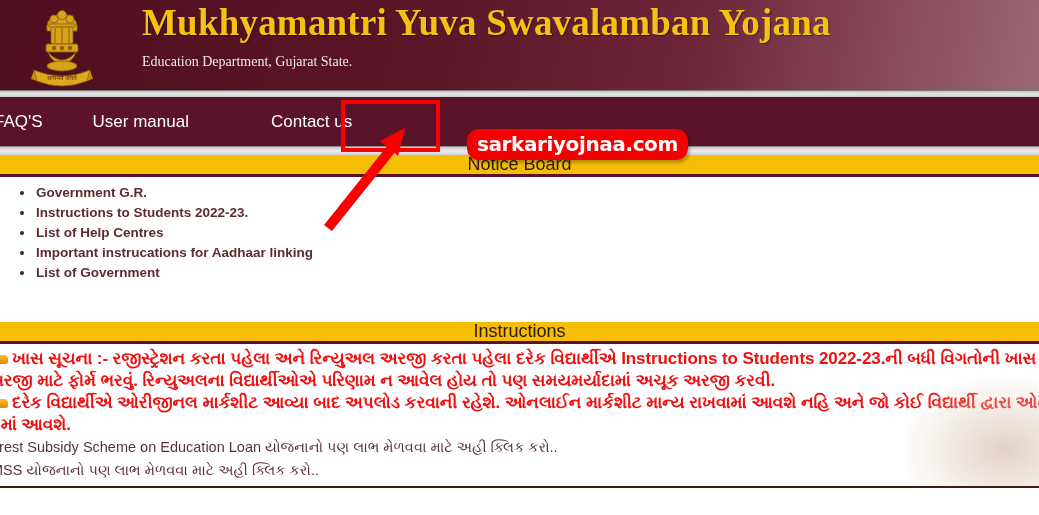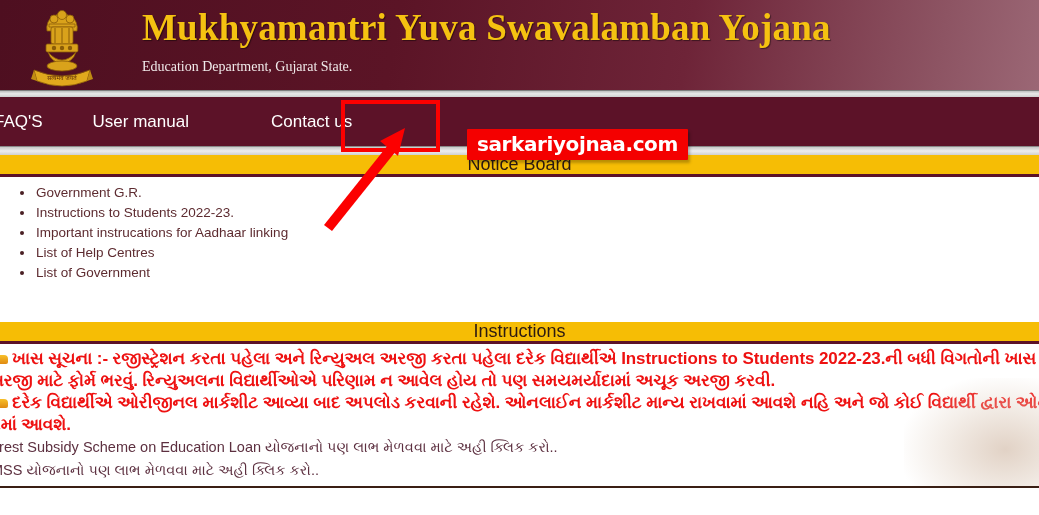--- a/index.html
+++ b/index.html
@@ -36,21 +36,20 @@
     top: 0;
     height: 90px;
   }
   .site-title {
     font-family: "Liberation Serif", "DejaVu Serif", serif;
     font-size: 37px;
     font-weight: 700;
     color: #f5c211;
     letter-spacing: 0.2px;
     margin: 0;
-    padding-top: 5px;
     line-height: 46px;
     text-shadow: 1px 1px 1px rgba(0,0,0,.45);
     white-space: nowrap;
   }
   .site-subtitle {
     font-family: "Liberation Serif", "DejaVu Serif", serif;
     font-size: 14px;
     color: #f0eaea;
     margin: 0;
     padding-top: 8px;
@@ -107,20 +106,21 @@
     display: inline-block;
   }
 
   
   .notice-board {
     position: relative;
     height: 145px;
     background: #ffffff;
     padding-top: 6px;
     box-sizing: border-box;
+    font-weight: bold;
   }
   .notice-list {
     list-style: none;
     margin: 0;
     padding: 0 0 0 18px;
   }
   .notice-list li {
     position: relative;
     font-size: 13.5px;
     color: #5d2b30;
@@ -145,21 +145,21 @@
     position: absolute;
     left: 467px;
     top: 129px;
     background: #f40000;
     color: #ffffff;
     font-family: "DejaVu Sans", sans-serif;
     font-weight: 700;
     font-size: 20px;
     line-height: 20px;
     padding: 5px 10px 6px 10px;
-    border-radius: 1px;
+    border-radius: 12px;
     letter-spacing: -0.4px;
     box-shadow: 2px 3px 3px rgba(0,0,0,.25);
     white-space: nowrap;
   }
 
   
   .instructions-body {
     position: relative;
     background: #ffffff;
     height: 144px;
@@ -293,22 +293,22 @@
 <div class="nav-bottom-edge"></div>
 
 <div class="section-bar">
   <span class="label">Notice Board</span>
 </div>
 
 <div class="notice-board">
   <ul class="notice-list">
     <li><span class="notice-link">Government G.R.</span></li>
     <li><span class="notice-link">Instructions to Students 2022-23.</span></li>
+    <li><span class="notice-link">List of Help Centres</span></li>
     <li><span class="notice-link">Important instrucations for Aadhaar linking</span></li>
-    <li><span class="notice-link">List of Help Centres</span></li>
     <li><span class="notice-link">List of Government</span></li>
   </ul>
 </div>
 
 <div class="watermark">sarkariyojnaa.com</div>
 
 <div class="section-bar">
   <span class="label">Instructions</span>
 </div>
 

